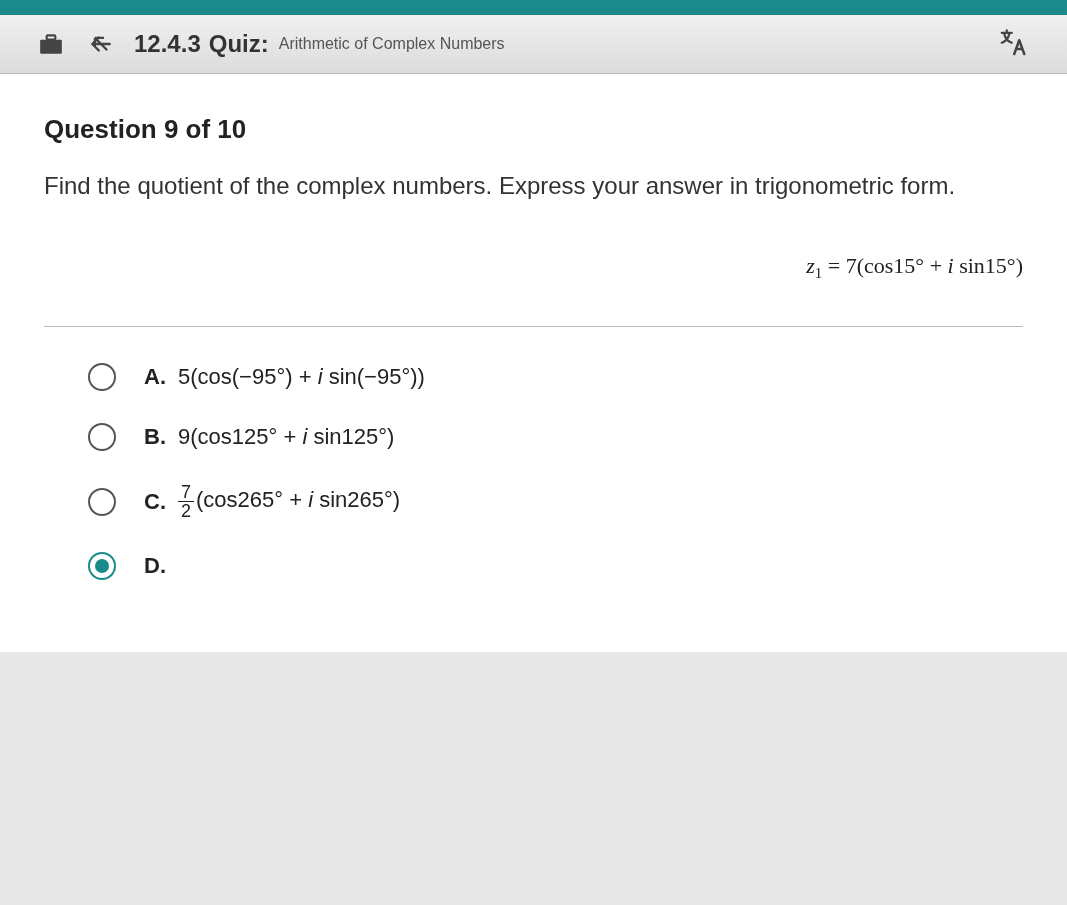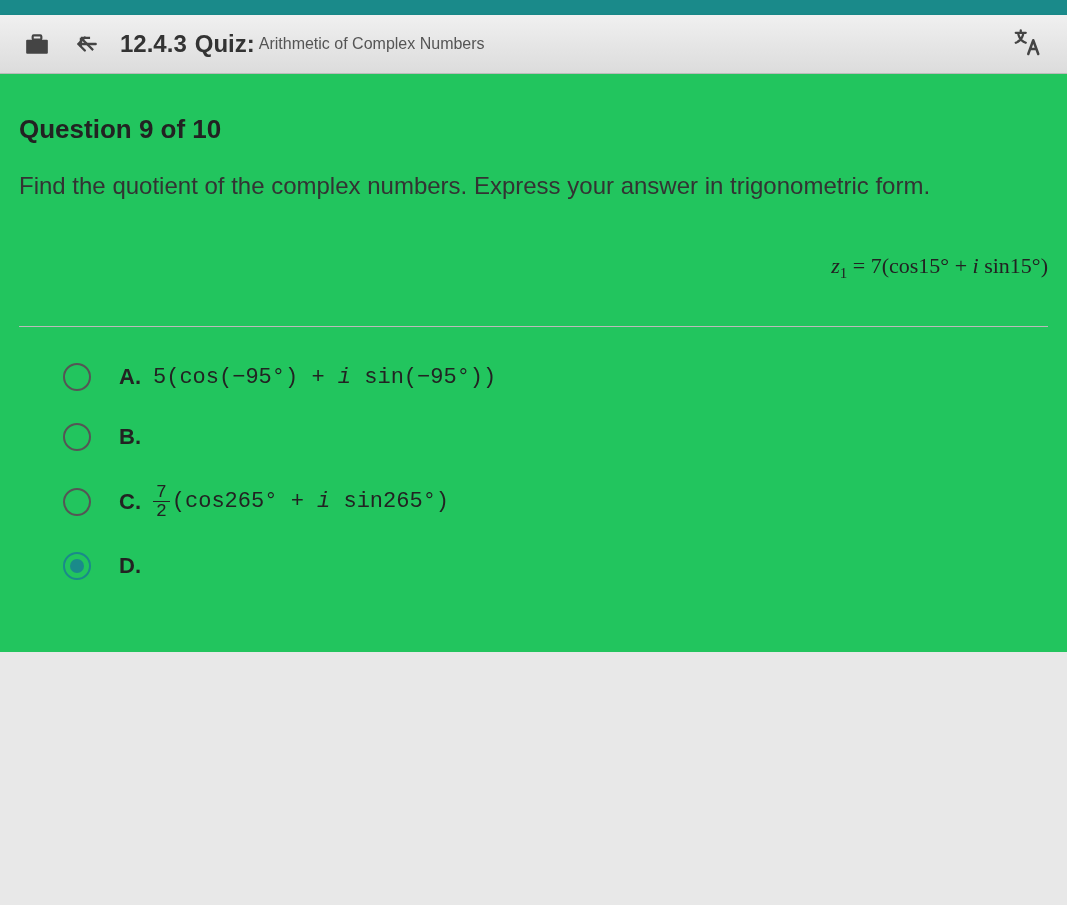--- a/index.html
+++ b/index.html
@@ -10,21 +10,21 @@
       height: 905px;
       overflow: hidden;
     }
     .top-bar {
       background: #1a8a8a;
       height: 15px;
       width: 100%;
     }
     .header {
       background: linear-gradient(to bottom, #f0f0f0, #dcdcdc);
-      padding: 14px 24px;
+      padding: 14px 38px;
       display: flex;
       align-items: center;
       border-bottom: 1px solid #bbb;
       box-shadow: 0 1px 3px rgba(0,0,0,0.1);
     }
     .briefcase-icon {
       width: 26px;
       height: 22px;
       margin-right: 24px;
     }
@@ -39,36 +39,36 @@
     .breadcrumb-number {
       font-size: 24px;
       font-weight: bold;
       color: #333;
       margin-right: 8px;
     }
     .breadcrumb-label {
       font-size: 24px;
       font-weight: bold;
       color: #333;
-      margin-right: 4px;
+      margin-right: 10px;
     }
     .breadcrumb-title {
       font-size: 16px;
       color: #555;
       font-weight: normal;
     }
     .translate-icon {
       margin-left: auto;
       width: 32px;
       height: 30px;
       fill: #444;
     }
     .content {
-      padding: 40px 19px;
-      background: #22c55e;
+      padding: 40px 44px;
+      background: #ffffff;
     }
     .question-header {
       font-size: 26px;
       font-weight: bold;
       color: #222;
       margin-bottom: 24px;
     }
     .question-text {
       font-size: 24px;
       color: #333;
@@ -124,21 +124,21 @@
     }
     .option-letter {
       font-weight: bold;
       font-size: 22px;
       color: #222;
       margin-right: 12px;
     }
     .option-text {
       font-size: 22px;
       color: #222;
-      font-family: Liberation Mono, monospace;
+      font-family: Liberation Sans, sans-serif;
     }
     .frac {
       display: inline-block;
       vertical-align: middle;
       text-align: center;
       font-size: 18px;
       line-height: 1;
       margin-right: 2px;
     }
     .frac .num {
@@ -192,20 +192,21 @@
 
     <div class="option-row">
       <div class="radio"></div>
       <span class="option-letter">A.</span>
       <span class="option-text">5(cos(−95°) + <span class="italic-i">i</span> sin(−95°))</span>
     </div>
 
     <div class="option-row">
       <div class="radio"></div>
       <span class="option-letter">B.</span>
+      <span class="option-text">9(cos125° + <span class="italic-i">i</span> sin125°)</span>
     </div>
 
     <div class="option-row">
       <div class="radio"></div>
       <span class="option-letter">C.</span>
       <span class="option-text">
         <span class="frac"><span class="num">7</span><span class="den">2</span></span>(cos265° + <span class="italic-i">i</span> sin265°)
       </span>
     </div>
 

